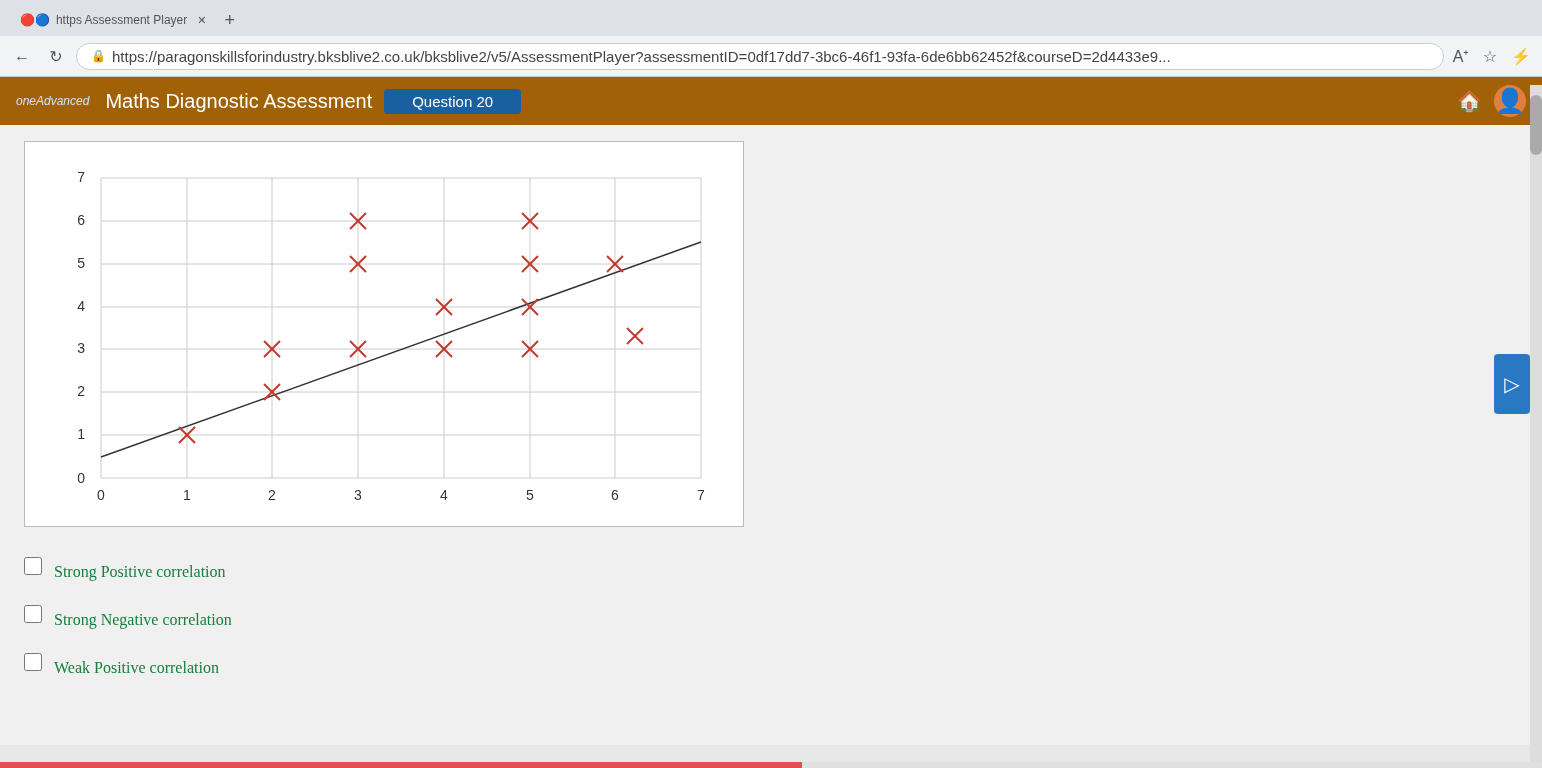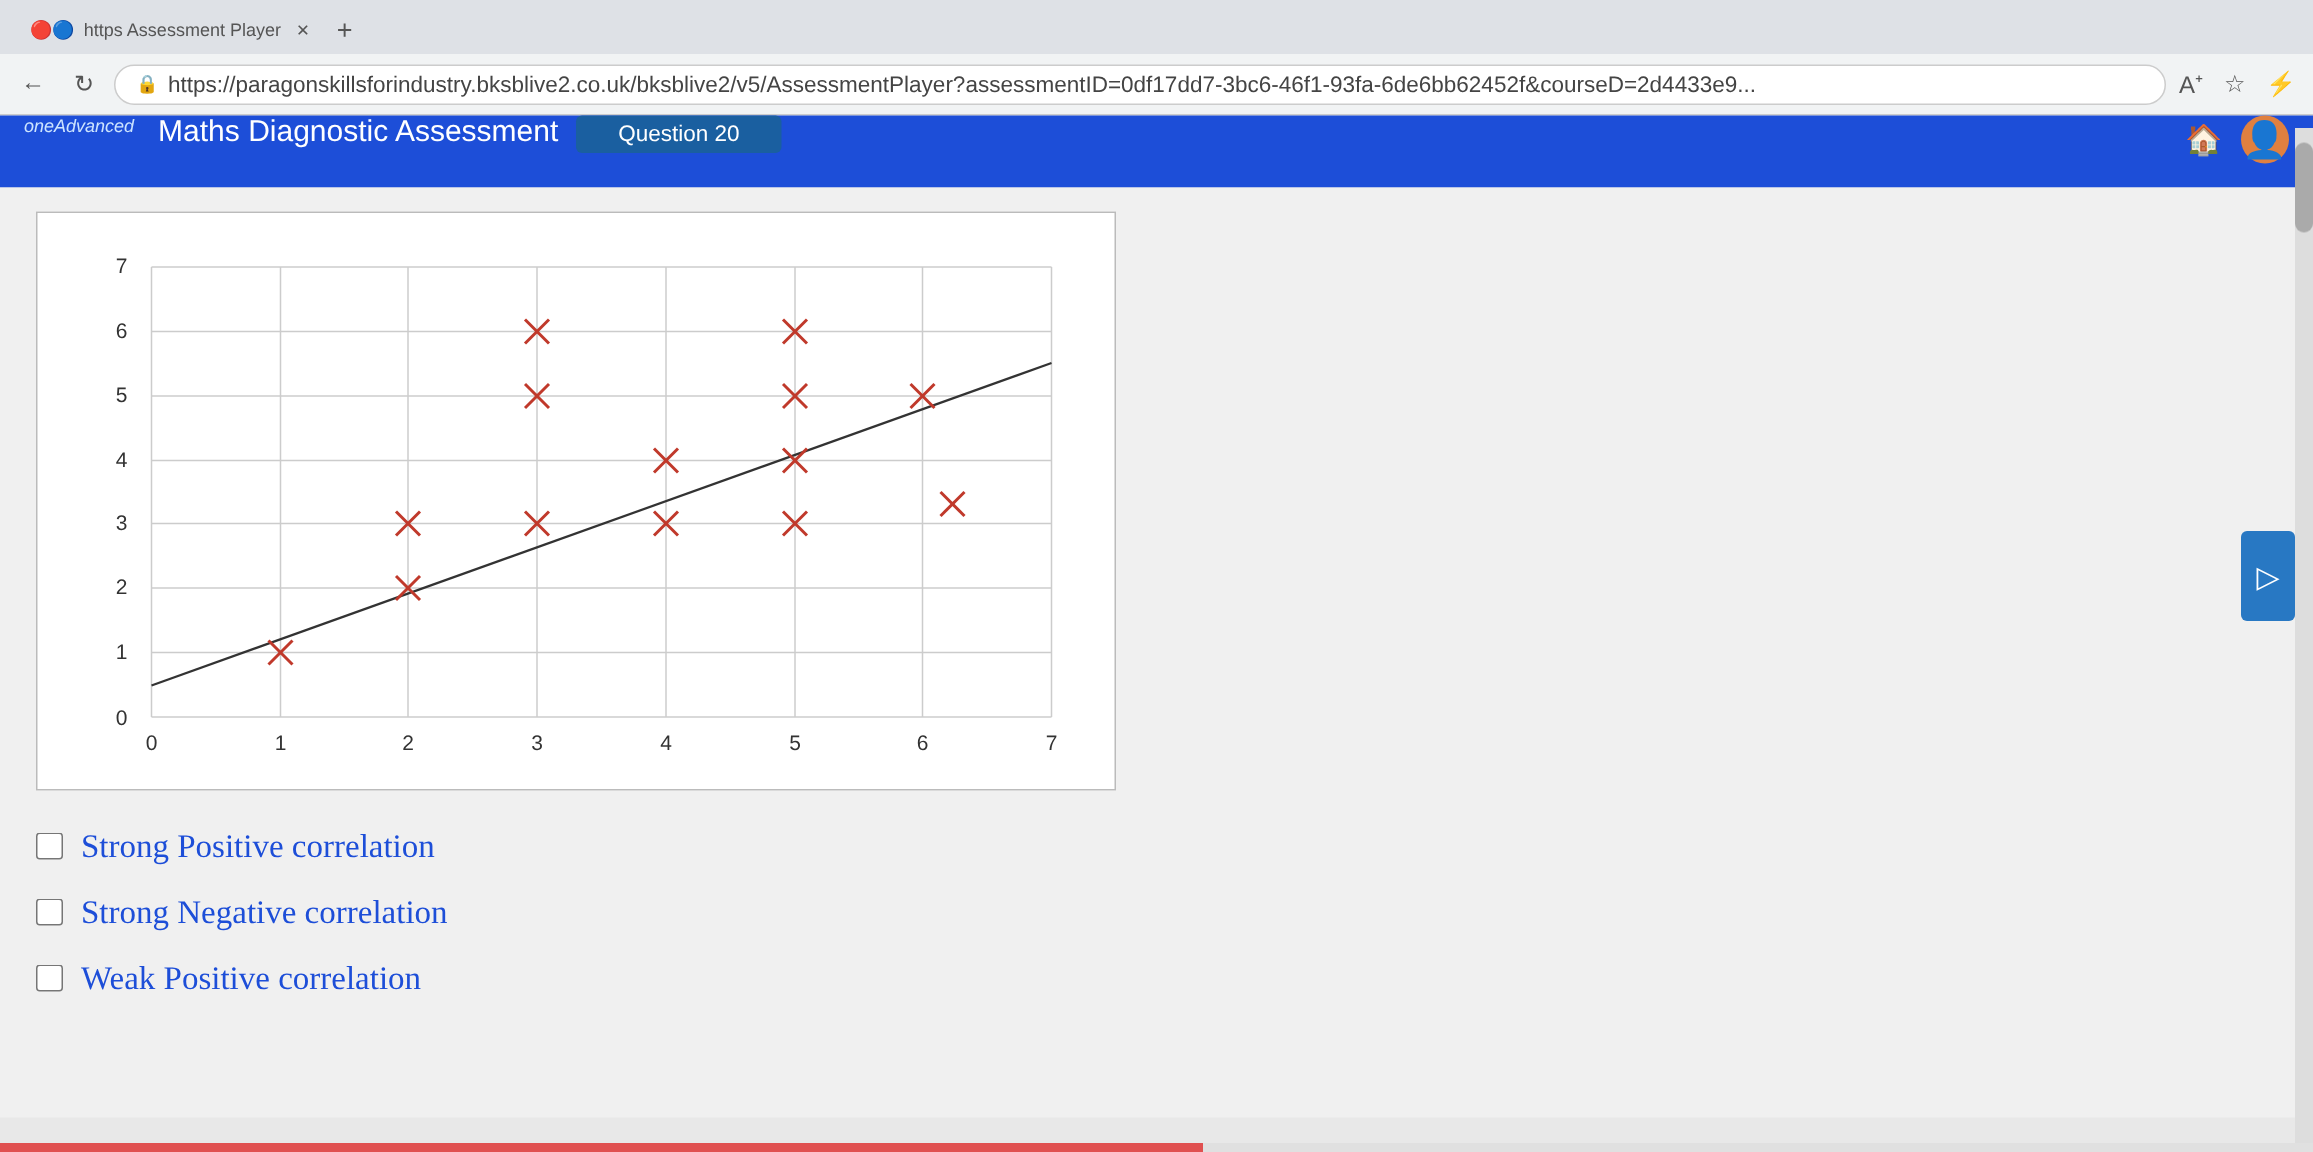--- a/index.html
+++ b/index.html
@@ -86,26 +86,26 @@
     }
     .toolbar-icon {
       font-size: 16px;
       color: #555;
       cursor: pointer;
       padding: 3px;
     }
 
     
     .assessment-header {
-      background: #1d4ed8;
+      background: #a16207;
       color: white;
       padding: 0 16px;
       height: 48px;
       display: flex;
-      align-items: flex-start;
+      align-items: center;
       gap: 0;
     }
     .brand-text {
       font-size: 12px;
       color: #cce4ff;
       margin-right: 16px;
       font-style: italic;
     }
     .assessment-title {
       font-size: 20px;
@@ -170,23 +170,24 @@
       gap: 12px;
       cursor: pointer;
     }
     .answer-option input[type="checkbox"] {
       width: 18px;
       height: 18px;
       cursor: pointer;
       flex-shrink: 0;
     }
     .answer-label {
-      font-size: 22px;
-      color: #1d4ed8;
+      font-size: 16px;
+      color: #15803d;
       font-family: 'Georgia', serif;
+      margin-top: 12px;
     }
 
     
     .nav-arrow-right {
       position: fixed;
       right: 12px;
       bottom: 50%;
       transform: translateY(50%);
       width: 36px;
       height: 60px;

